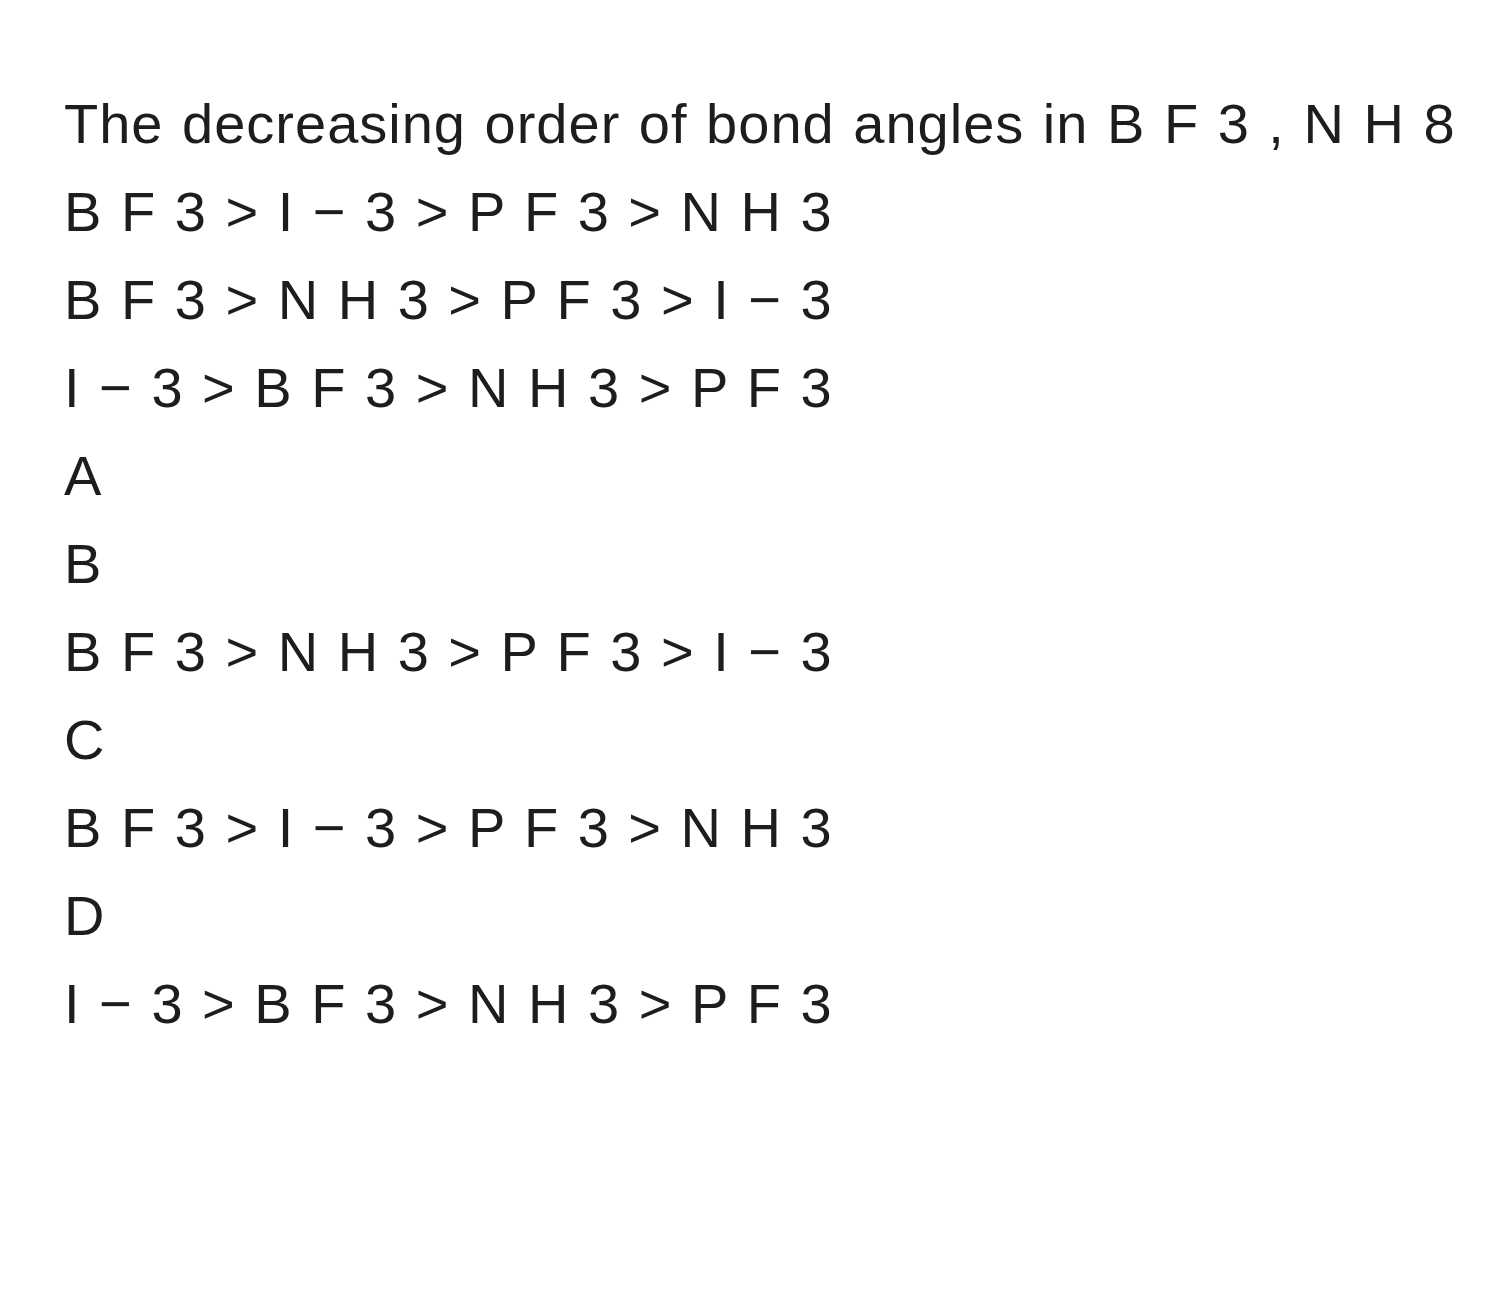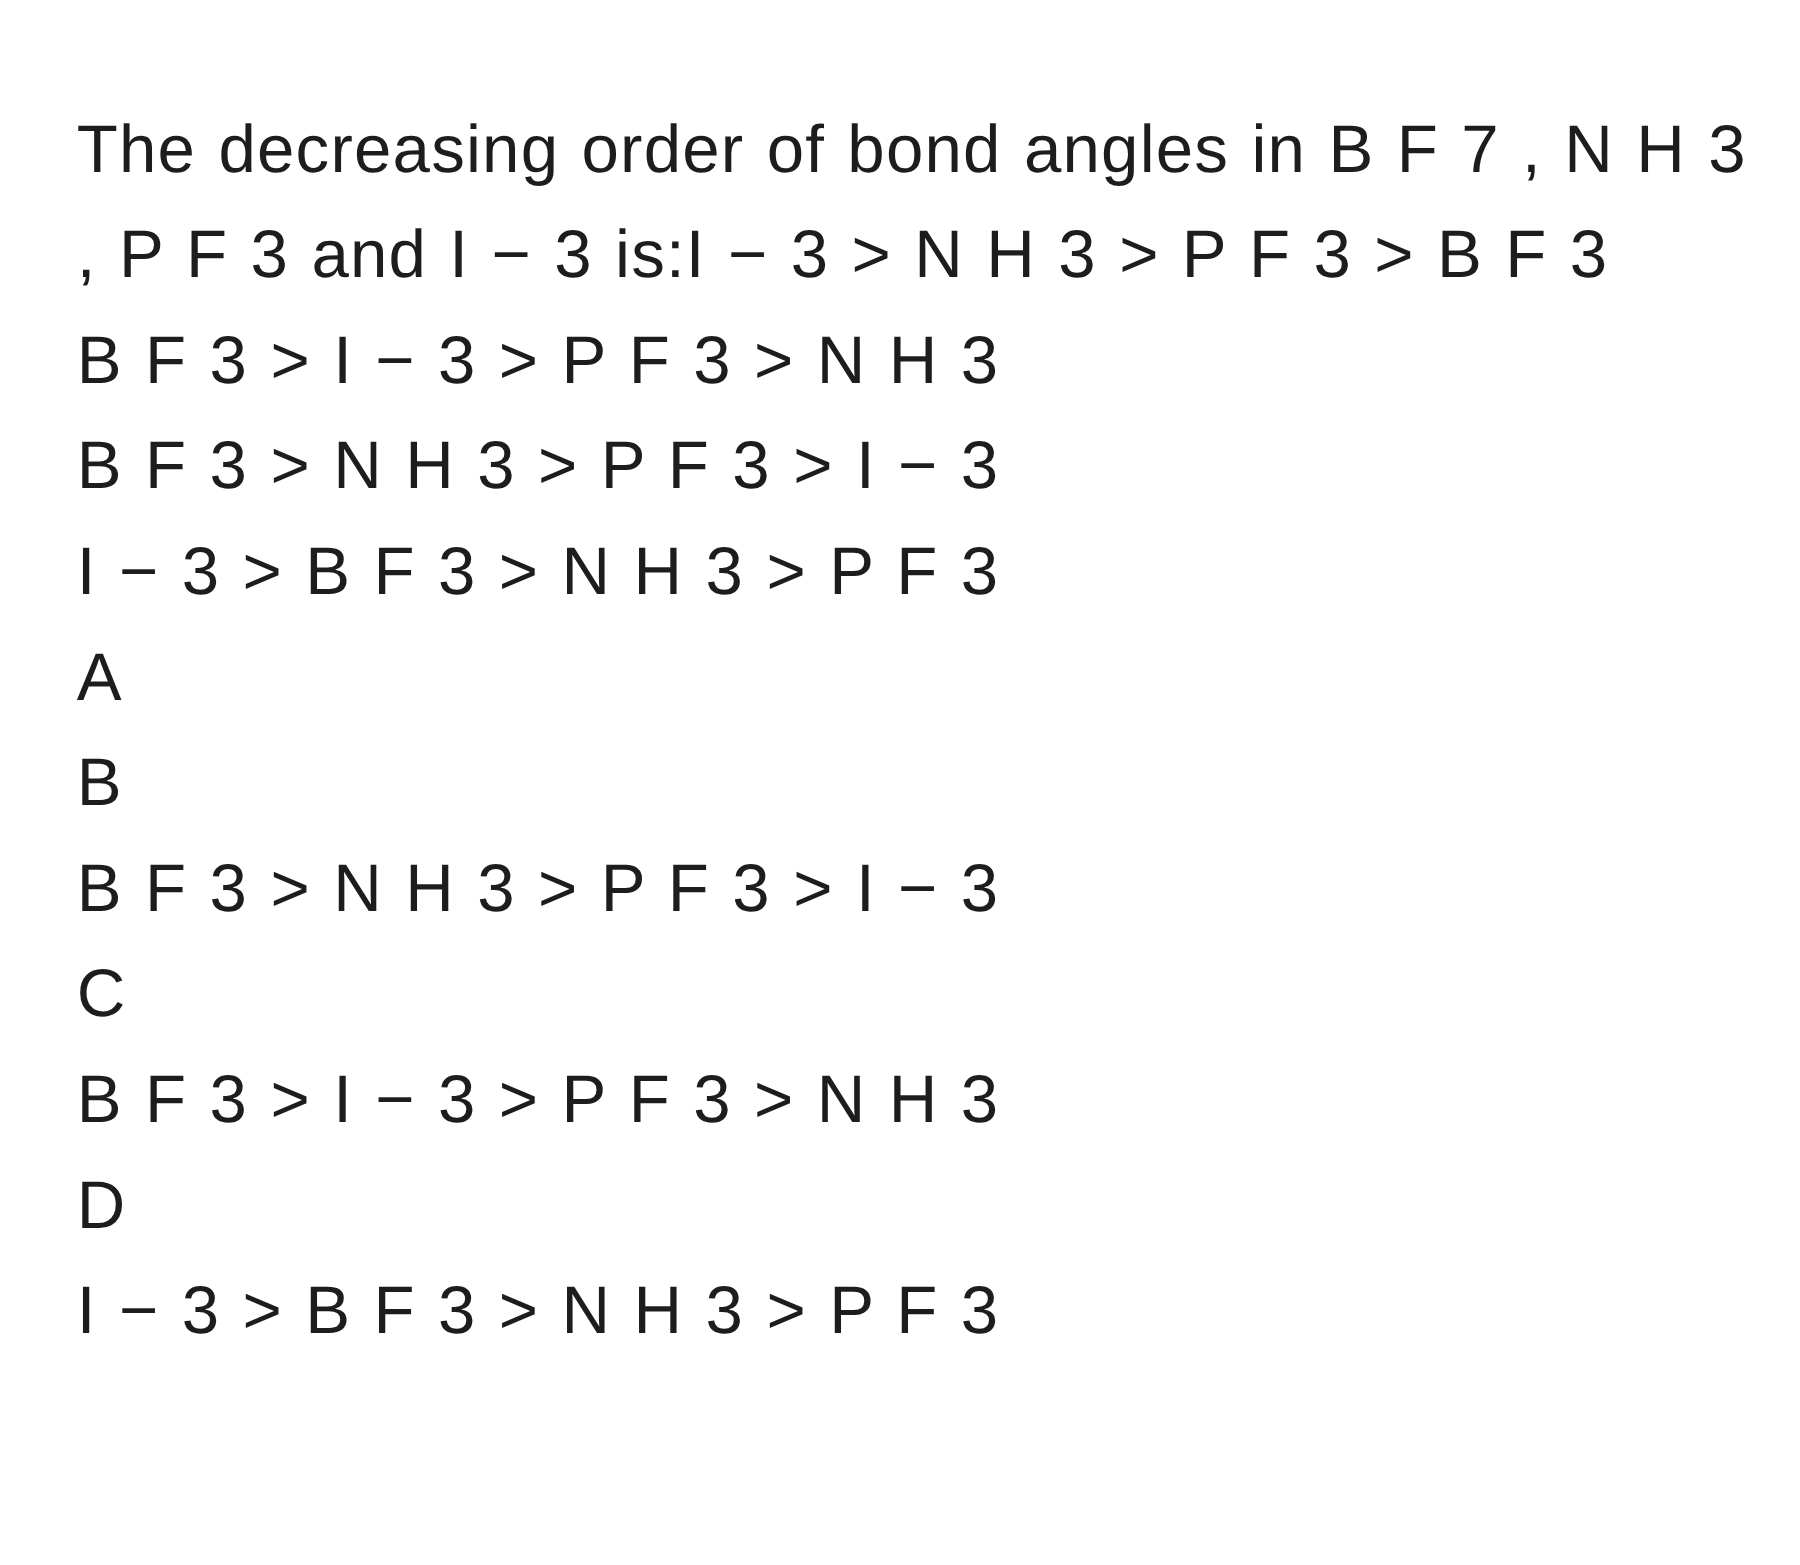--- a/index.html
+++ b/index.html
@@ -27,22 +27,21 @@
     margin: 0;
     padding: 0;
     white-space: pre;
   }
 </style>
 </head>
 <body>
 
 <div class="page">
 
-  <p class="line">The decreasing order of bond angles in B F 7 , N H 3</p>
-  <p class="line">, P F 3 and I − 3 is:I − 3 &gt; N H 3 &gt; P F 3 &gt; B F 3</p>
+  <p class="line">The decreasing order of bond angles in B F 3 , N H 8</p>
 
   <p class="line">B F 3 &gt; I − 3 &gt; P F 3 &gt; N H 3</p>
   <p class="line">B F 3 &gt; N H 3 &gt; P F 3 &gt; I − 3</p>
   <p class="line">I − 3 &gt; B F 3 &gt; N H 3 &gt; P F 3</p>
 
   <div>
     <p class="line">A</p>
   </div>
 
   <div>

